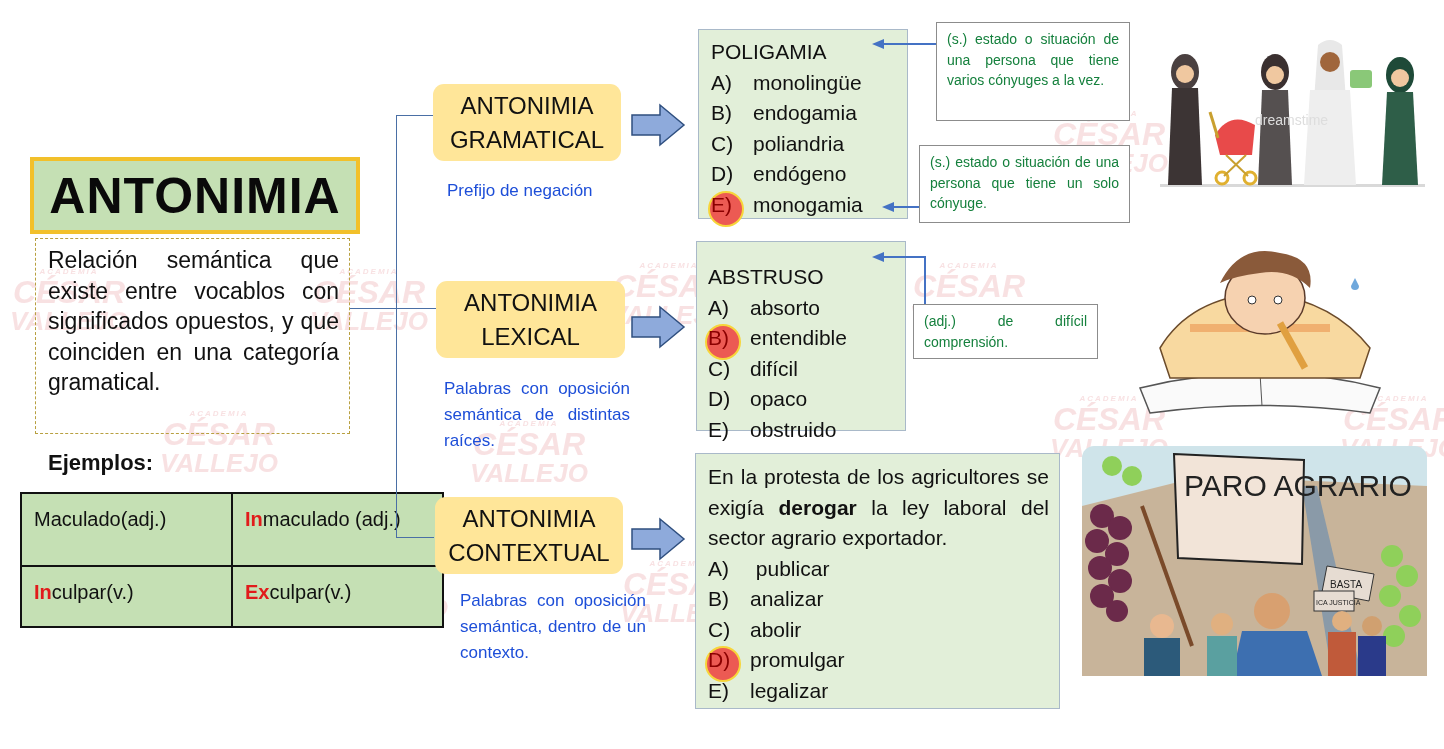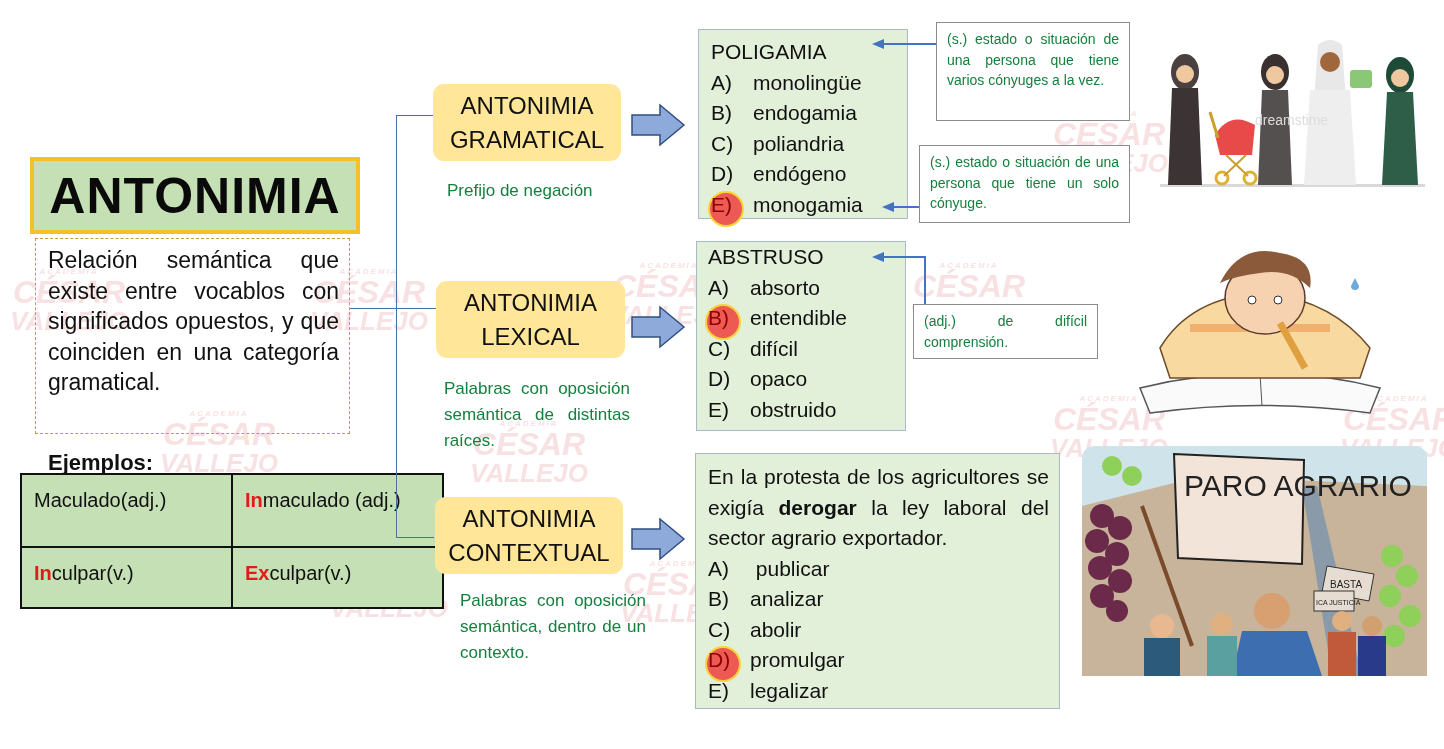--- a/index.html
+++ b/index.html
@@ -15,33 +15,33 @@
     .wm .bot { font-size: 26px; display: block; }
 
     
     .title-box { left: 30px; top: 157px; width: 330px; height: 77px; background: #c5e0b4; border: 4px solid #f2c02a; display: flex; align-items: center; justify-content: center; }
     .title-box span { font-size: 50px; font-weight: bold; letter-spacing: 1px; color: #0a0a0a; }
 
     .def-box { left: 35px; top: 238px; width: 315px; height: 196px; border: 1px dashed #b8a040; padding: 6px 10px 0 12px; font-size: 23px; line-height: 30.5px; text-align: justify; text-align-last: left; color: #111; }
 
     .ejemplos { left: 48px; top: 450px; font-size: 22px; font-weight: bold; }
 
-    table.examples { position: absolute; left: 20px; top: 473px; width: 424px; border-collapse: collapse; background: #c5e0b4; padding-left: 47px; }
+    table.examples { position: absolute; left: 20px; top: 492px; width: 424px; border-collapse: collapse; background: #c5e0b4; padding-left: 47px; }
     table.examples td { border: 2px solid #111; font-size: 20px; padding: 10px 10px 4px 12px; vertical-align: top; line-height: 30px; width: 50%; }
     table.examples tr.r1 td { height: 73px; }
     table.examples tr.r2 td { height: 61px; }
     table.examples tr.r3 td { height: 62px; }
     .red { color: #e11b1b; font-weight: bold; }
 
     
     .line { position: absolute; background: #4a6fa5; }
 
     
     .cat { position: absolute; background: #ffe699; border-radius: 11px; display: flex; flex-direction: column; align-items: center; justify-content: center; font-size: 24px; line-height: 34px; text-align: center; color: #111; }
-    .cat-desc { position: absolute; font-size: 17px; line-height: 26px; text-align: justify; color: #15803d; }
+    .cat-desc { position: absolute; font-size: 17px; line-height: 26px; text-align: justify; color: #1d4ed8; }
 
     .arrow { position: absolute; width: 56px; height: 44px; }
 
     
     .qbox { position: absolute; background: #e2efd9; border: 1px solid #a9b9c9; font-size: 21px; color: #111; }
     .qrow { display: flex; height: 30.5px; line-height: 30.5px; position: relative; }
     .qletter { width: 42px; position: relative; z-index: 1; }
     .qletter.answer::before { content: ""; position: absolute; left: -3px; top: 1px; width: 32px; height: 32px; border-radius: 50%; background: #ec5a53; border: 2px solid #f7d53a; z-index: -1; }
     .qletter.answer { color: #8b0000; }
 
@@ -194,21 +194,21 @@
 </div>
 
 <div class="note" style="left:936px;top:22px;width:194px;height:99px;">(s.) estado o situación de una persona que tiene varios cónyuges a la vez.</div>
 <div class="ptr" style="left:882px;top:43px;width:54px;"></div>
 <div class="ptr-head" style="left:872px;top:39px;"></div>
 
 <div class="note" style="left:919px;top:145px;width:211px;height:78px;">(s.) estado o situación de una persona que tiene un solo cónyuge.</div>
 <div class="ptr" style="left:892px;top:206px;width:27px;"></div>
 <div class="ptr-head" style="left:882px;top:202px;"></div>
 
-<div class="qbox" style="left:696px;top:241px;width:210px;height:190px;padding:0 0 0 11px;">
+<div class="qbox" style="left:696px;top:241px;width:210px;height:190px;padding:20px 0 0 11px;">
   <div class="qrow">
       <span>ABSTRUSO</span>
     </div>
   <div class="qrow">
       <span class="qletter">A)</span>
       <span>absorto</span>
     </div>
   <div class="qrow">
       <span class="qletter answer">B)</span>
       <span>entendible</span>

